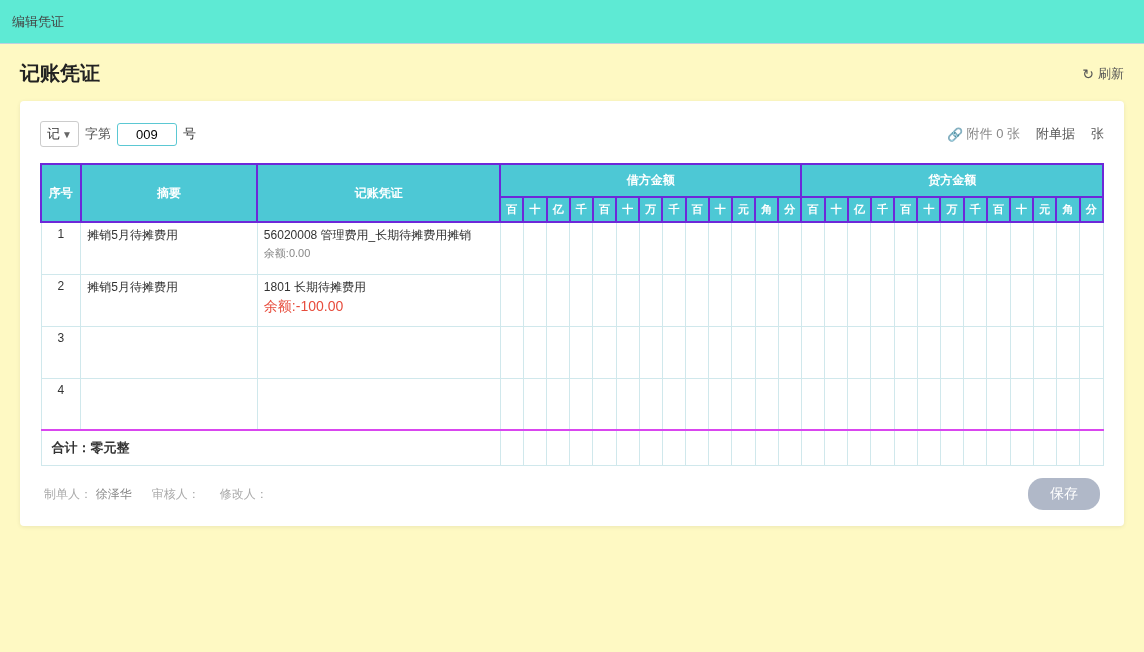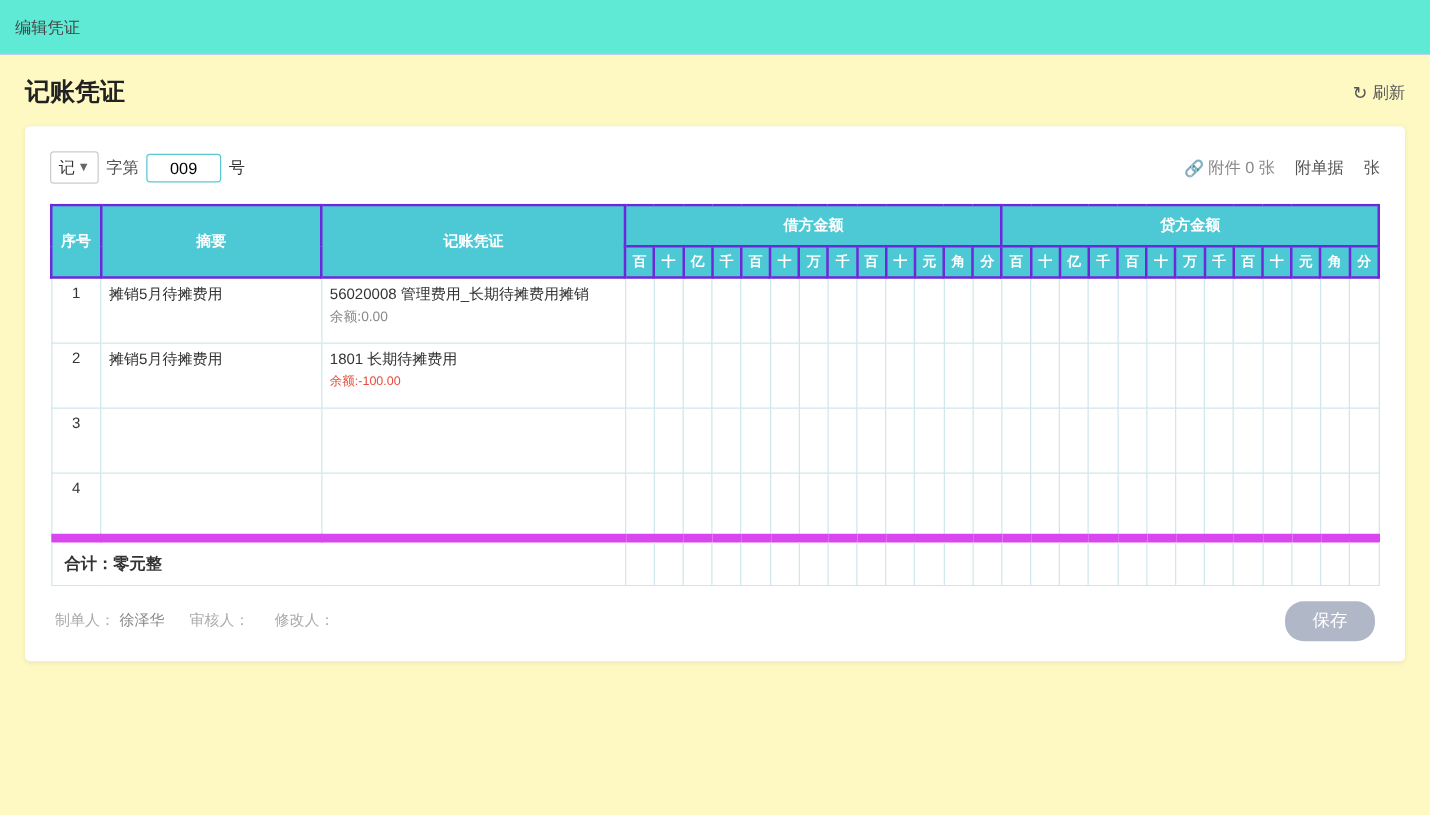--- a/index.html
+++ b/index.html
@@ -160,32 +160,32 @@
     .row-account {
       color: #333;
     }
     .balance-text {
       color: #888;
       font-size: 11px;
       margin-top: 2px;
     }
     .balance-neg {
       color: #e74c3c;
-      font-size: 10px;
+      font-size: 14px;
       margin-top: 2px;
     }
     .digit-cell {
       width: 18px;
       min-width: 16px;
       text-align: center;
       border: 1px solid #d0e8ec;
       padding: 0;
     }
     .total-row td {
-      border-top: 7px solid #d946ef;
+      border-top: 2px solid #d946ef;
       padding: 8px 10px;
       font-size: 13px;
     }
     .footer-row {
       display: flex;
       align-items: center;
       gap: 20px;
       margin-top: 12px;
       padding: 0 4px;
     }

